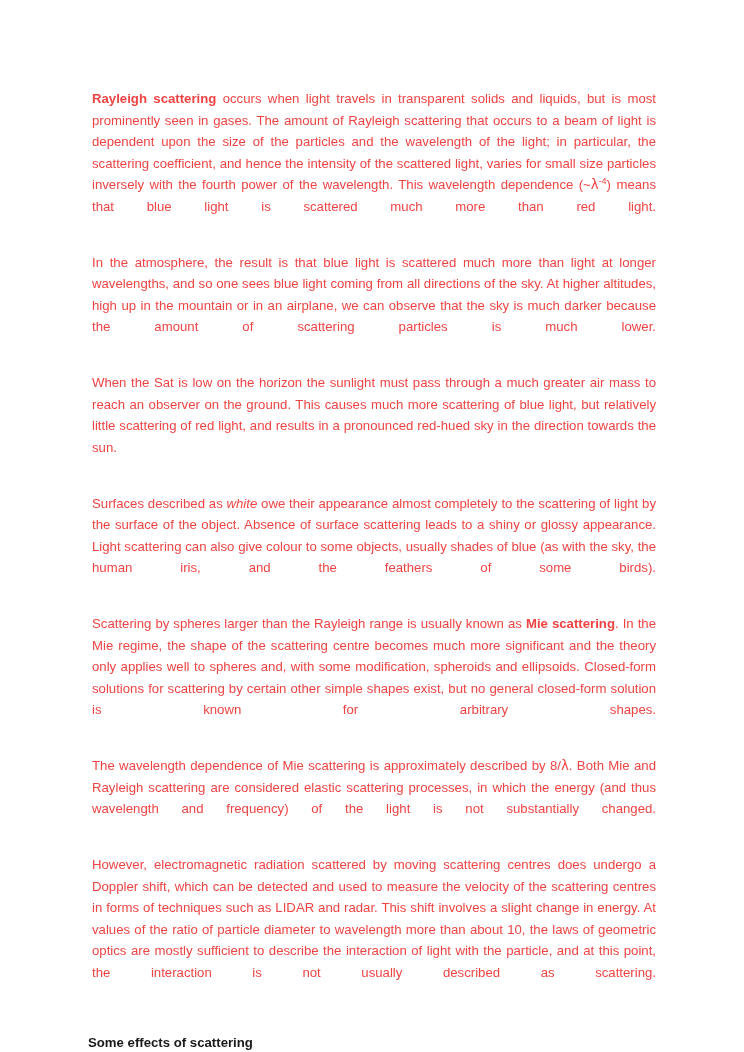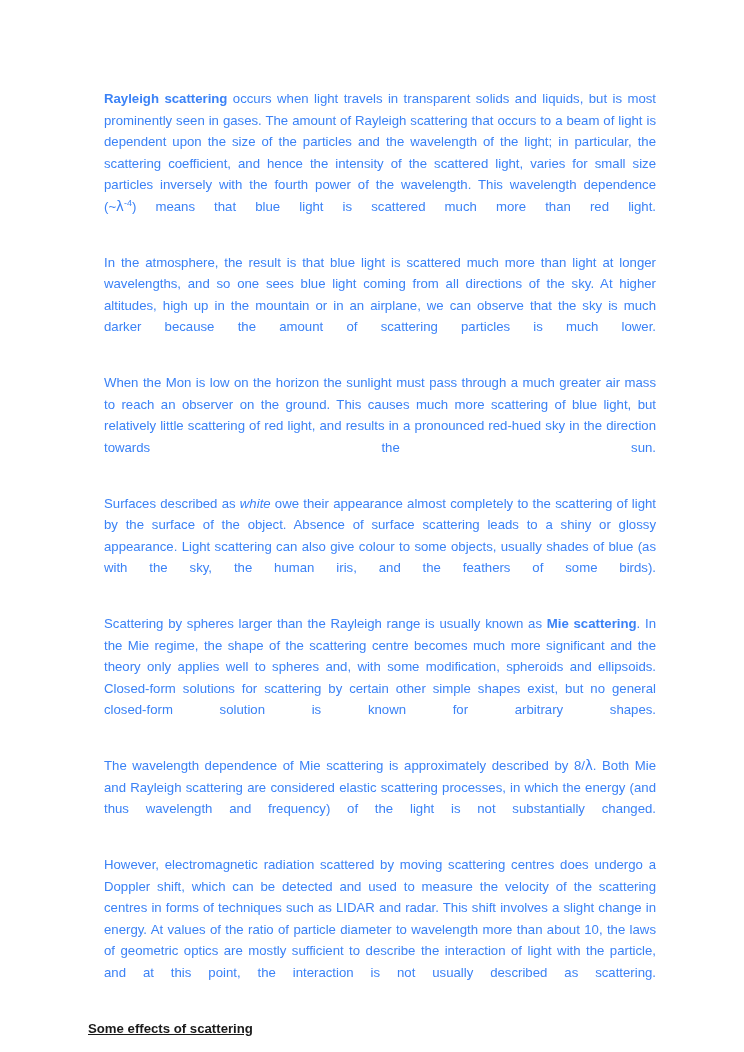--- a/index.html
+++ b/index.html
@@ -19,25 +19,25 @@
   }
 
   .text-column {
     position: absolute;
     left: 88px;
     top: 88px;
     width: 568px;
   }
 
   .para {
-    margin: 0 0 13px 16px;
+    margin: 0 0 13px 4px;
     font-family: "Liberation Sans", sans-serif;
     font-size: 13.2px;
     line-height: 21.5px;
-    color: #3b82f6;
+    color: #ef4444;
     text-align: justify;
     text-justify: inter-word;
     -webkit-hyphens: none;
     hyphens: none;
   }
 
   
   .para::after {
     content: "";
     display: inline-block;
@@ -46,21 +46,21 @@
 
   .heading {
     margin: 0 0 13px 0;
     font-family: "Liberation Sans", sans-serif;
     font-size: 13.2px;
     line-height: 21.5px;
     font-weight: bold;
     color: #1a1a1a;
     text-align: left;
   }
-  .gap-before { margin-top: 13px; text-decoration: underline; }
+  .gap-before { margin-top: 27px; }
 
   b.strong   { font-weight: bold; }
   i.em       { font-style: italic; }
 
   sup.sup {
     font-size: 0.68em;
     vertical-align: super;
     line-height: 0;
   }
 
@@ -69,21 +69,21 @@
 </head>
 <body>
 
 <div class="page">
   <div class="text-column">
 
     <p class="para"><b class="strong">Rayleigh scattering</b><span> occurs when light travels in transparent solids and liquids, but is most prominently seen in gases. The amount of Rayleigh scattering that occurs to a beam of light is dependent upon the size of the particles and the wavelength of the light; in particular, the scattering coefficient, and hence the intensity of the scattered light, varies for small size particles inversely with the fourth power of the wavelength. This wavelength dependence (~</span><span class="lambda">λ</span><sup class="sup">-4</sup><span>) means that blue light is scattered much more than red light.</span></p>
 
     <p class="para">In the atmosphere, the result is that blue light is scattered much more than light at longer wavelengths, and so one sees blue light coming from all directions of the sky. At higher altitudes, high up in the mountain or in an airplane, we can observe that the sky is much darker because the amount of scattering particles is much lower.</p>
 
-    <p class="para">When the Mon is low on the horizon the sunlight must pass through a much greater air mass to reach an observer on the ground. This causes much more scattering of blue light, but relatively little scattering of red light, and results in a pronounced red-hued sky in the direction towards the sun.</p>
+    <p class="para">When the Sat is low on the horizon the sunlight must pass through a much greater air mass to reach an observer on the ground. This causes much more scattering of blue light, but relatively little scattering of red light, and results in a pronounced red-hued sky in the direction towards the sun.</p>
 
     <p class="para"><span>Surfaces described as </span><i class="em">white</i><span> owe their appearance almost completely to the scattering of light by the surface of the object. Absence of surface scattering leads to a shiny or glossy appearance. Light scattering can also give colour to some objects, usually shades of blue (as with the sky, the human iris, and the feathers of some birds).</span></p>
 
     <p class="para"><span>Scattering by spheres larger than the Rayleigh range is usually known as </span><b class="strong">Mie scattering</b><span>. In the Mie regime, the shape of the scattering centre becomes much more significant and the theory only applies well to spheres and, with some modification, spheroids and ellipsoids. Closed-form solutions for scattering by certain other simple shapes exist, but no general closed-form solution is known for arbitrary shapes.</span></p>
 
     <p class="para"><span>The wavelength dependence of Mie scattering is approximately described by 8/</span><span class="lambda">λ</span><span>. Both Mie and Rayleigh scattering are considered elastic scattering processes, in which the energy (and thus wavelength and frequency) of the light is not substantially changed.</span></p>
 
     <p class="para">However, electromagnetic radiation scattered by moving scattering centres does undergo a Doppler shift, which can be detected and used to measure the velocity of the scattering centres in forms of techniques such as LIDAR and radar. This shift involves a slight change in energy. At values of the ratio of particle diameter to wavelength more than about 10, the laws of geometric optics are mostly sufficient to describe the interaction of light with the particle, and at this point, the interaction is not usually described as scattering.</p>
 
     <h2 class="heading gap-before">Some effects of scattering</h2>

